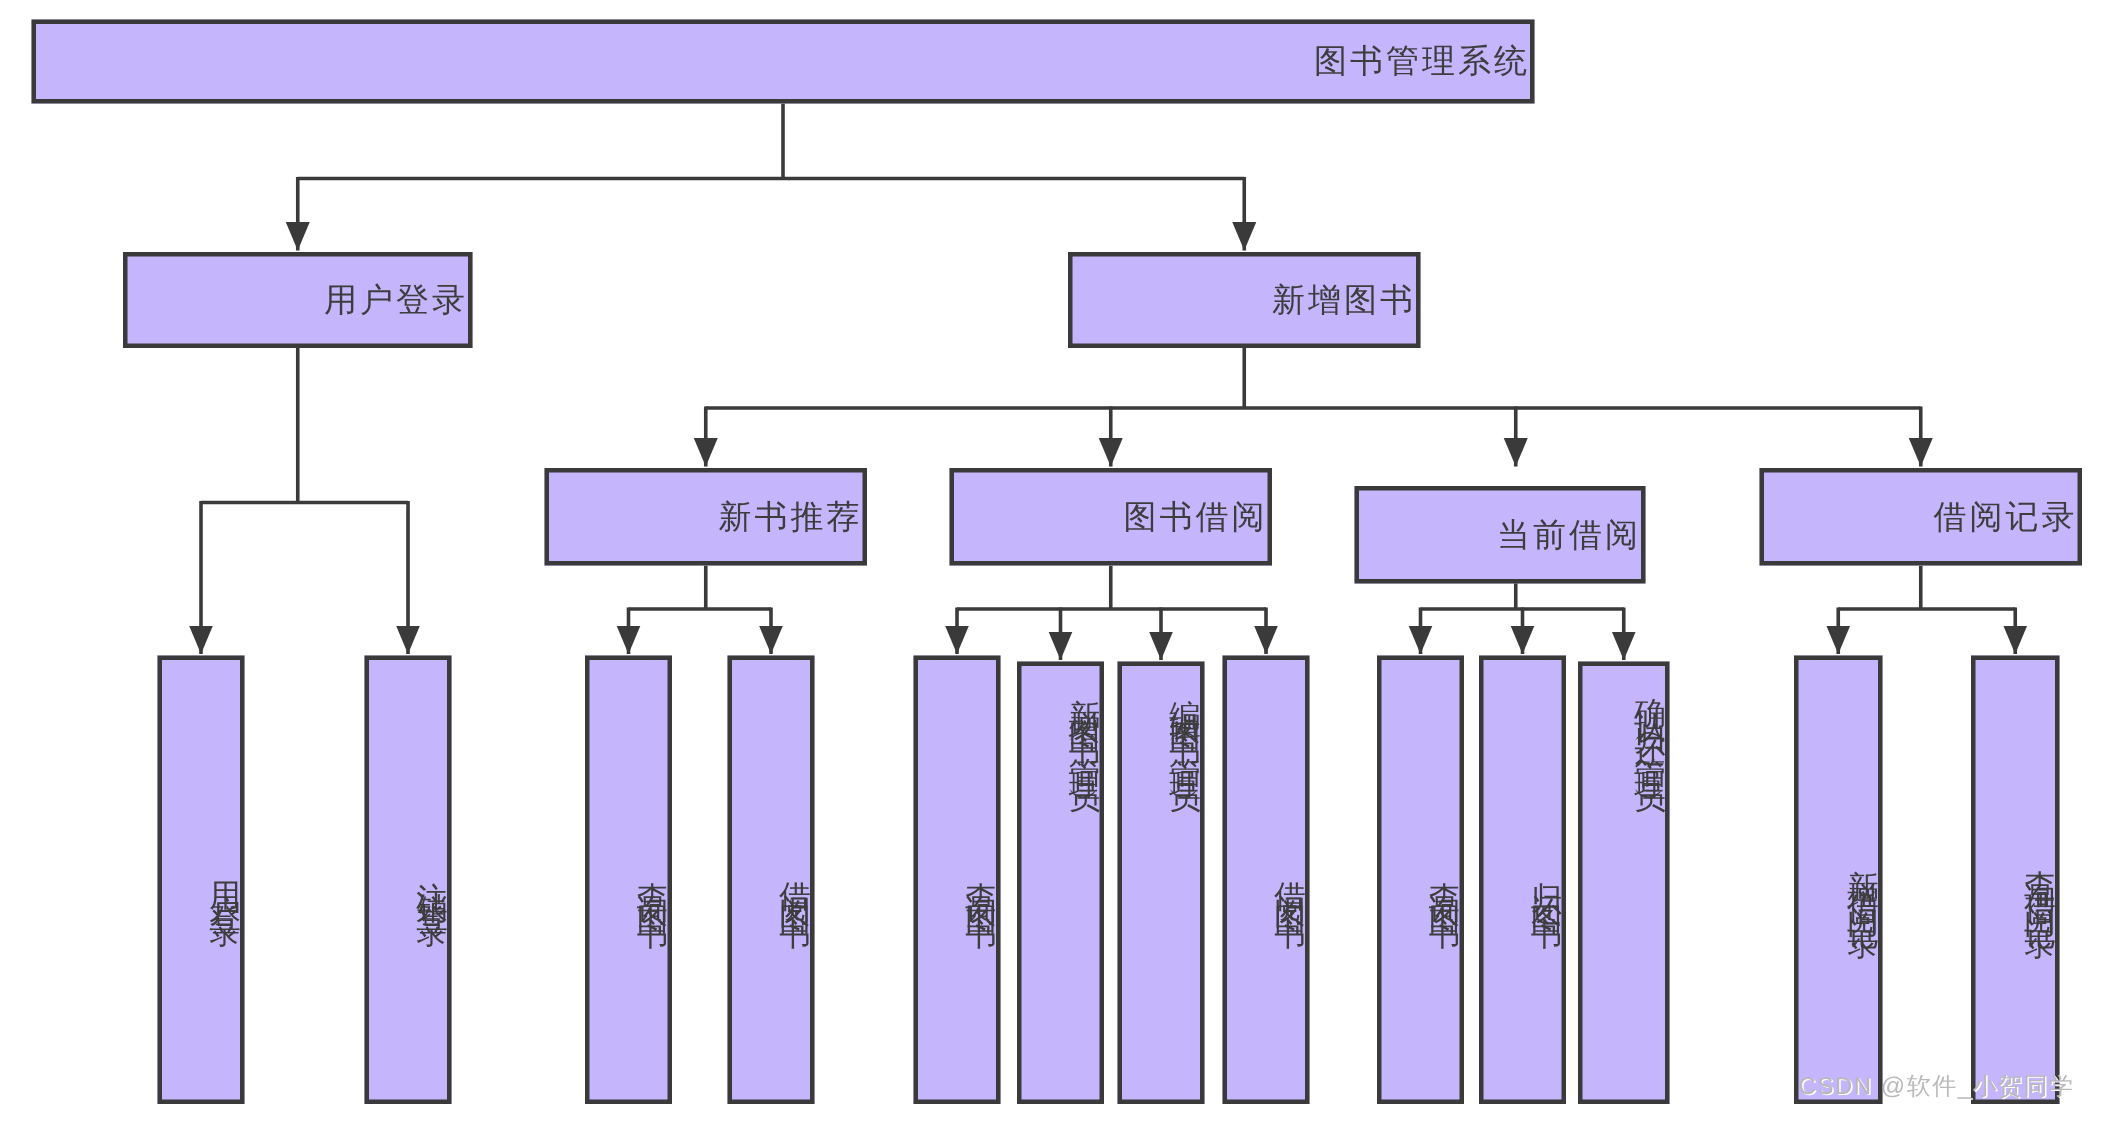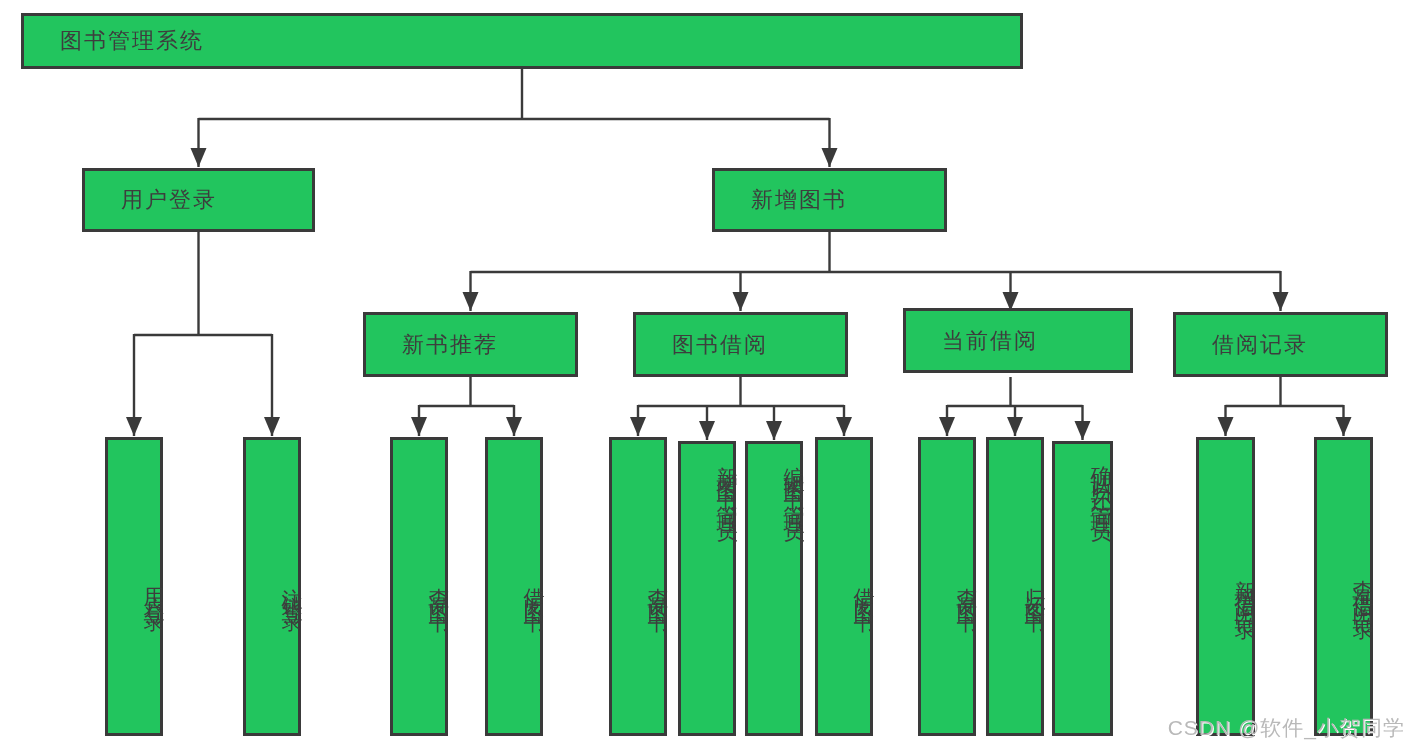--- a/index.html
+++ b/index.html
@@ -28,48 +28,47 @@
     stroke-width: 2.4;
     fill: none;
   }
   .connectors marker path {
     fill: var(--line);
     stroke: none;
   }
   .node {
     position: absolute;
     border: 3px solid var(--line);
-    background: #22c55e;
+    background: #c4b5fd;
     display: flex;
     align-items: center;
-    justify-content: flex-start;
+    justify-content: flex-end;
     color: var(--text);
-    padding-left: 36px;
   }
   .hbox .lbl {
     font-size: 22px;
     letter-spacing: 2px;
     white-space: nowrap;
   }
   .vbox .lbl {
     writing-mode: vertical-rl;
     text-orientation: mixed;
     font-size: 21px;
     letter-spacing: 8px;
     line-height: 1;
   }
   .vbox.fill {
     align-items: flex-start;
     padding-top: 5px;
   }
   .watermark {
     position: absolute;
-    right: 0;
+    right: 22px;
     top: 714px;
-    font-size: 21px;
+    font-size: 16px;
     letter-spacing: 1px;
     color: var(--watermark);
     white-space: nowrap;
     text-shadow: 1px 1px 0 #ffffff;
   }
 </style>
 </head>
 <body>
 
 <div class="stage">
@@ -146,21 +145,21 @@
   <div class="node hbox" style="left:712px;top:168px;width:235px;height:64px">
     <span class="lbl">新增图书</span>
   </div>
 
   <div class="node hbox" style="left:633px;top:312px;width:215px;height:65px">
     <span class="lbl">图书借阅</span>
   </div>
   <div class="node hbox" style="left:363px;top:312px;width:215px;height:65px">
     <span class="lbl">新书推荐</span>
   </div>
-  <div class="node hbox" style="left:903px;top:308px;width:230px;height:65px">
+  <div class="node hbox" style="left:903px;top:324px;width:194px;height:65px">
     <span class="lbl">当前借阅</span>
   </div>
   <div class="node hbox" style="left:1173px;top:312px;width:215px;height:65px">
     <span class="lbl">借阅记录</span>
   </div>
 
   <div class="node vbox" style="left:105px;top:437px;width:58px;height:299px">
     <span class="lbl">用户登录</span>
   </div>
   <div class="node vbox" style="left:243px;top:437px;width:58px;height:299px">

